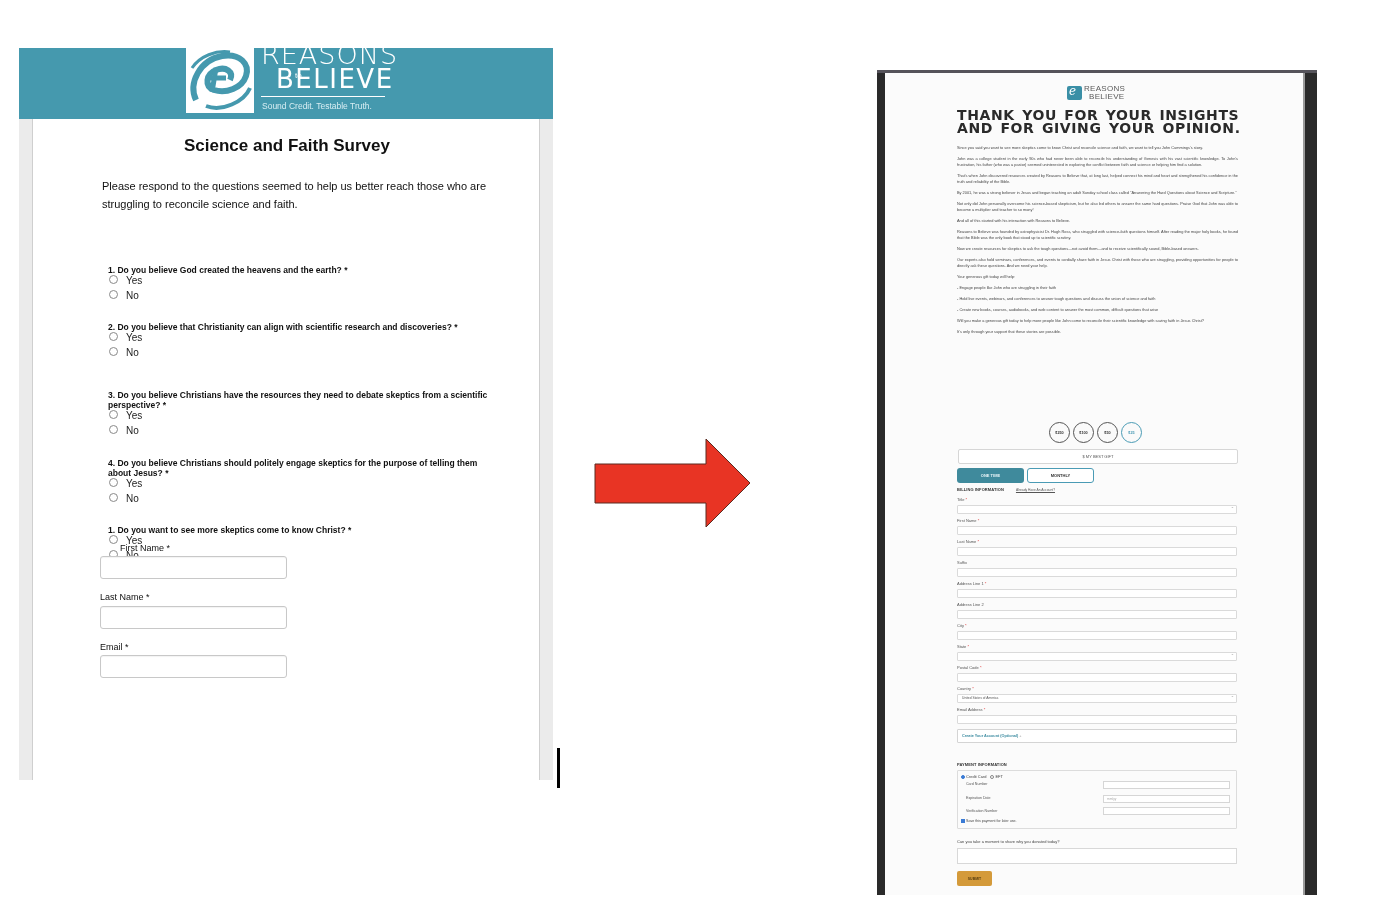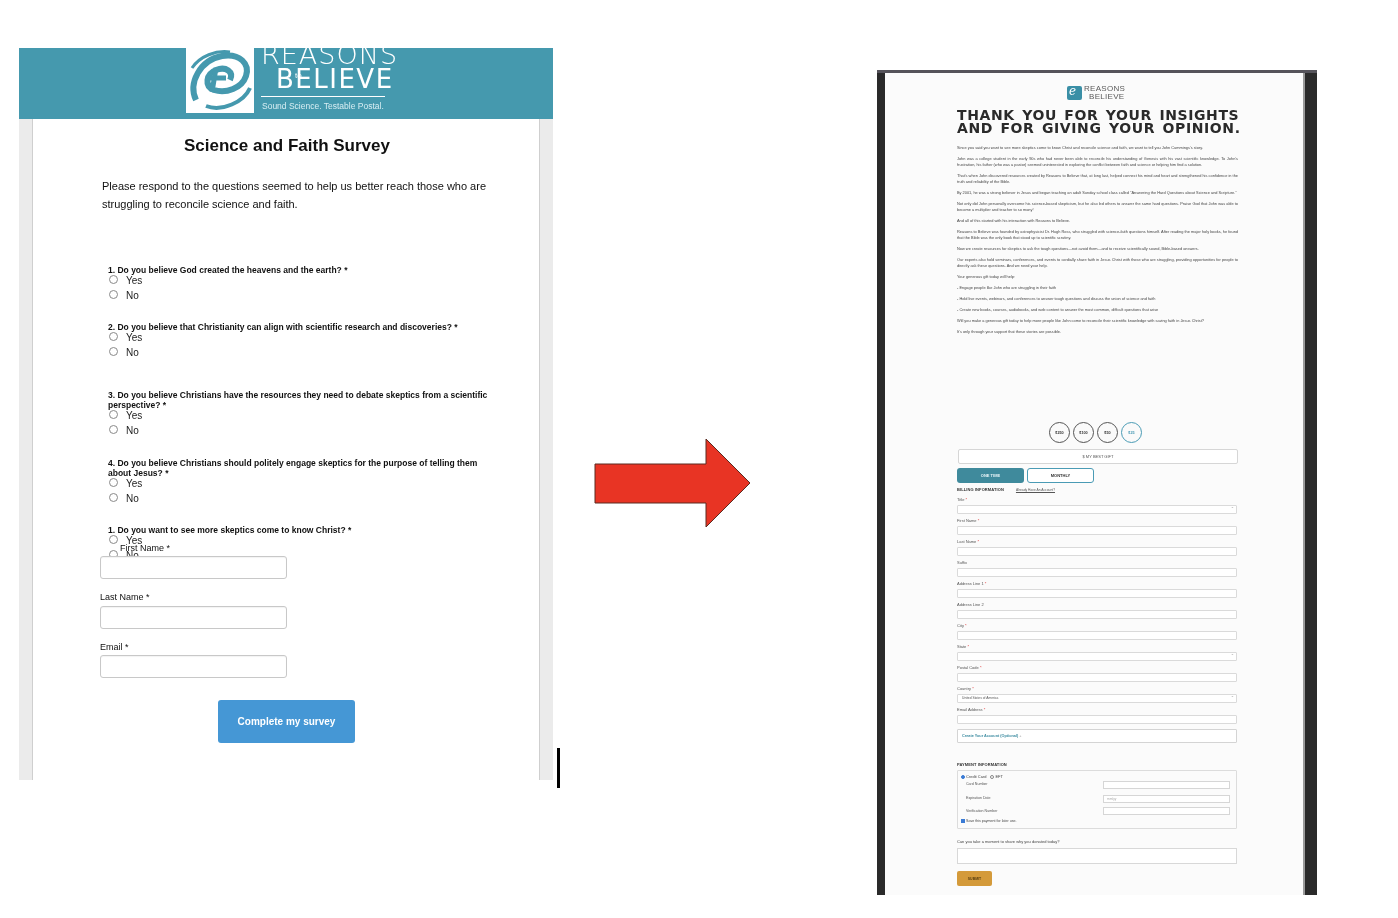--- a/index.html
+++ b/index.html
@@ -181,21 +181,21 @@
           <path d="M10 52 C2 35 14 12 36 8 C54 5 64 16 60 28 C56 40 40 46 28 42 C18 38 20 26 30 22 C40 18 48 24 44 32" fill="none" stroke="#4599ae" stroke-width="6"></path>
           <path d="M20 58 C36 64 58 54 64 40" fill="none" stroke="#4599ae" stroke-width="4"></path>
           <path d="M30 20 L26 44 M20 30 L40 30" stroke="#4599ae" stroke-width="5"></path>
           <path d="M6 20 C14 8 30 2 44 4" fill="none" stroke="#4599ae" stroke-width="3"></path>
         </svg>
       </div>
       <div class="logo-word-reasons">REASONS</div>
       <div class="logo-word-to">to</div>
       <div class="logo-word-believe">BELIEVE</div>
       <div class="logo-rule"></div>
-      <div class="logo-tagline">Sound Science. Testable Postal.</div>
+      <div class="logo-tagline">Sound Credit. Testable Truth.</div>
     </div>
   </div>
 
   <div class="survey-card">
     <div class="survey-title">Science and Faith Survey</div>
     <div class="survey-intro">Please respond to the questions seemed to help us better reach those who are struggling to reconcile science and faith.</div>
 
     <div class="question" style="top:106px;">
       <div class="q-label">1. Do you believe God created the heavens and the earth? *</div>
       <div class="option">
@@ -258,21 +258,20 @@
 
     <div class="field-label" style="top:424px;padding-left:20px;">First Name *</div>
     <div class="text-field" style="top:437px;"></div>
 
     <div class="field-label" style="top:473px;">Last Name *</div>
     <div class="text-field" style="top:487px;"></div>
 
     <div class="field-label" style="top:523px;">Email *</div>
     <div class="text-field" style="top:536px;"></div>
 
-    <div class="complete-btn">Complete my survey</div>
   </div>
 </div>
 <div class="text-cursor"></div>
 
 <div class="arrow">
   <svg width="158" height="90" viewBox="0 0 158 90">
     <polygon points="1,26 112,26 112,1 156,45 112,89 112,65 1,65" fill="#e83424" stroke="#5a2a20" stroke-width="1"></polygon>
   </svg>
 </div>
 

